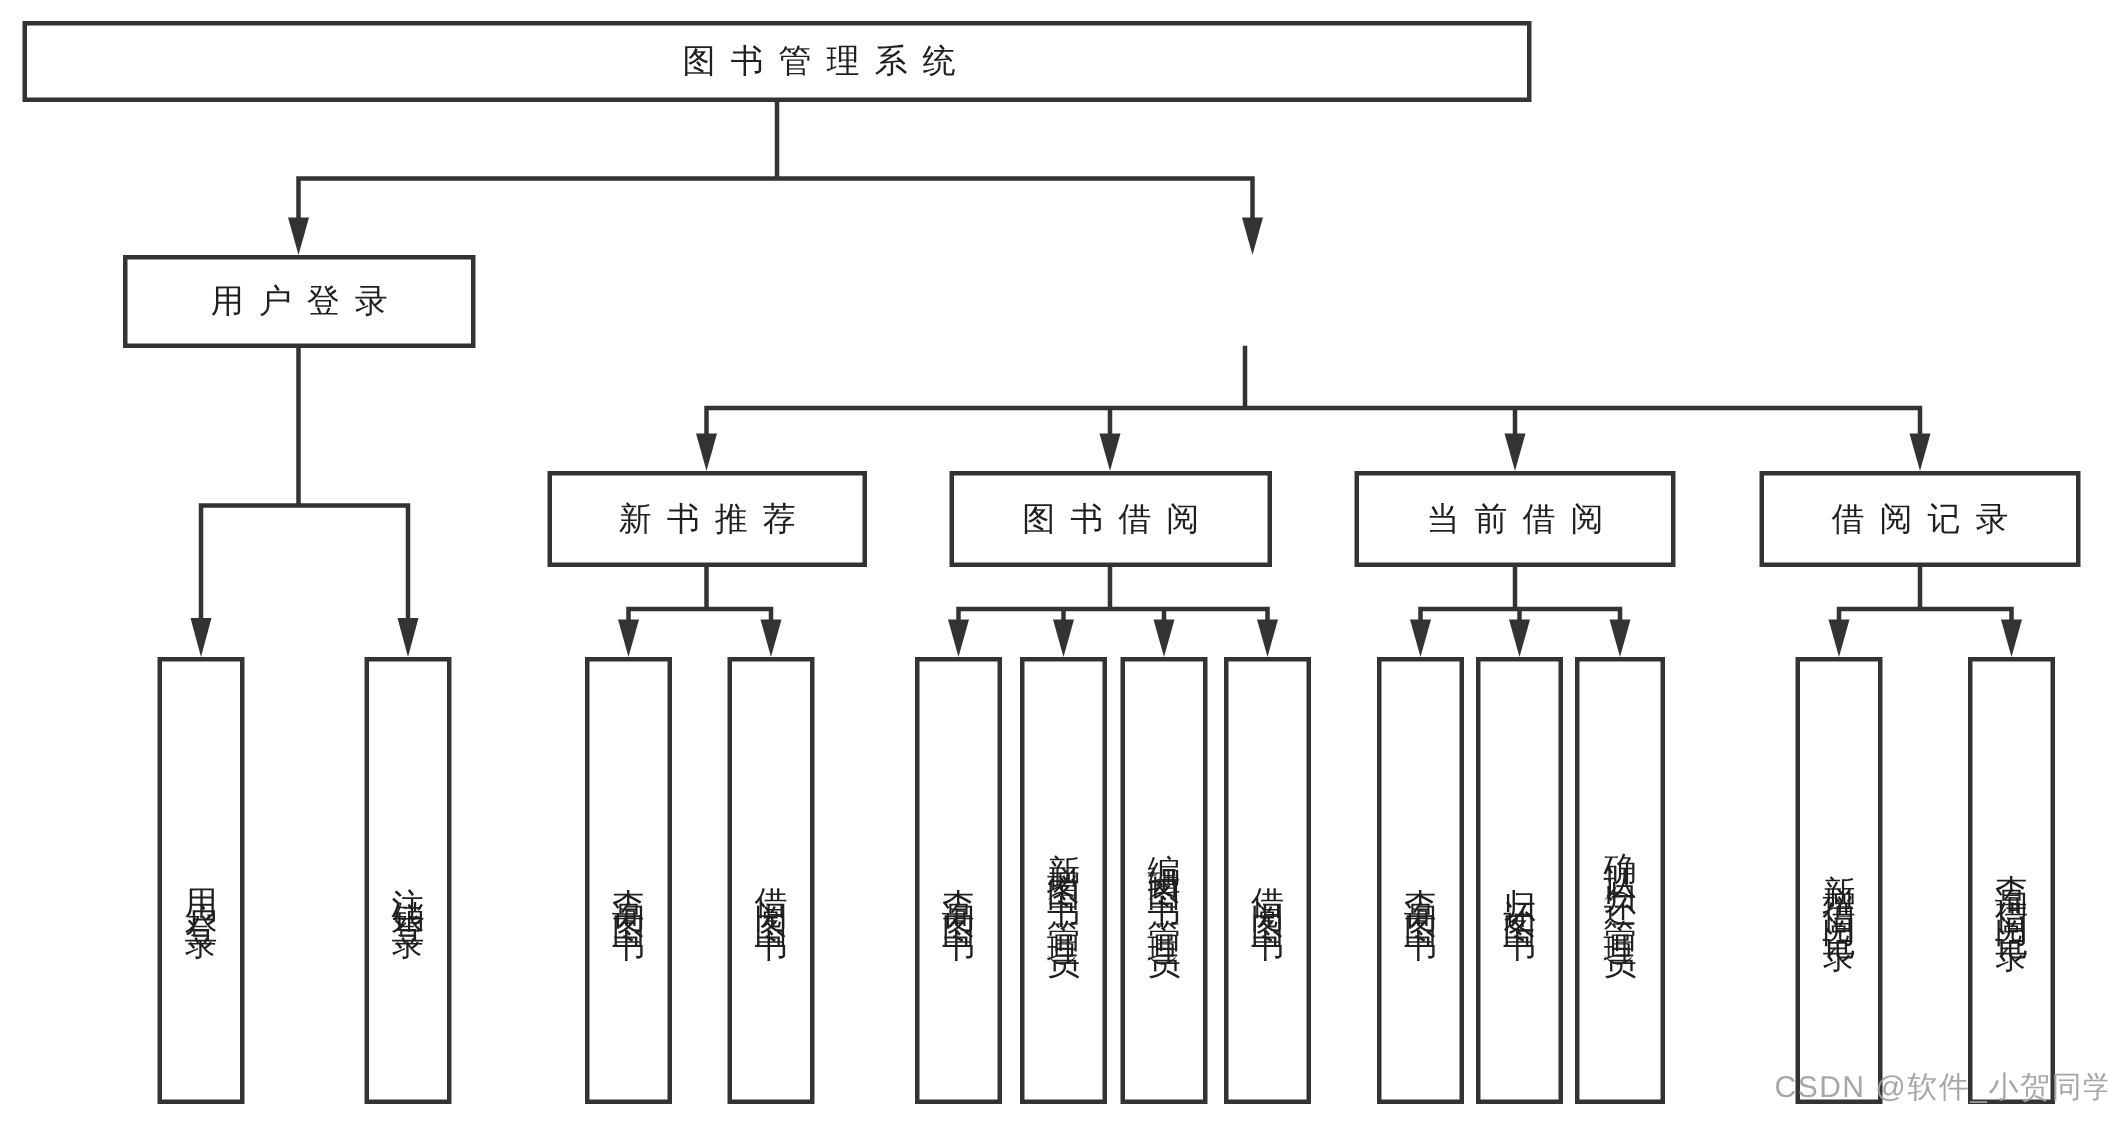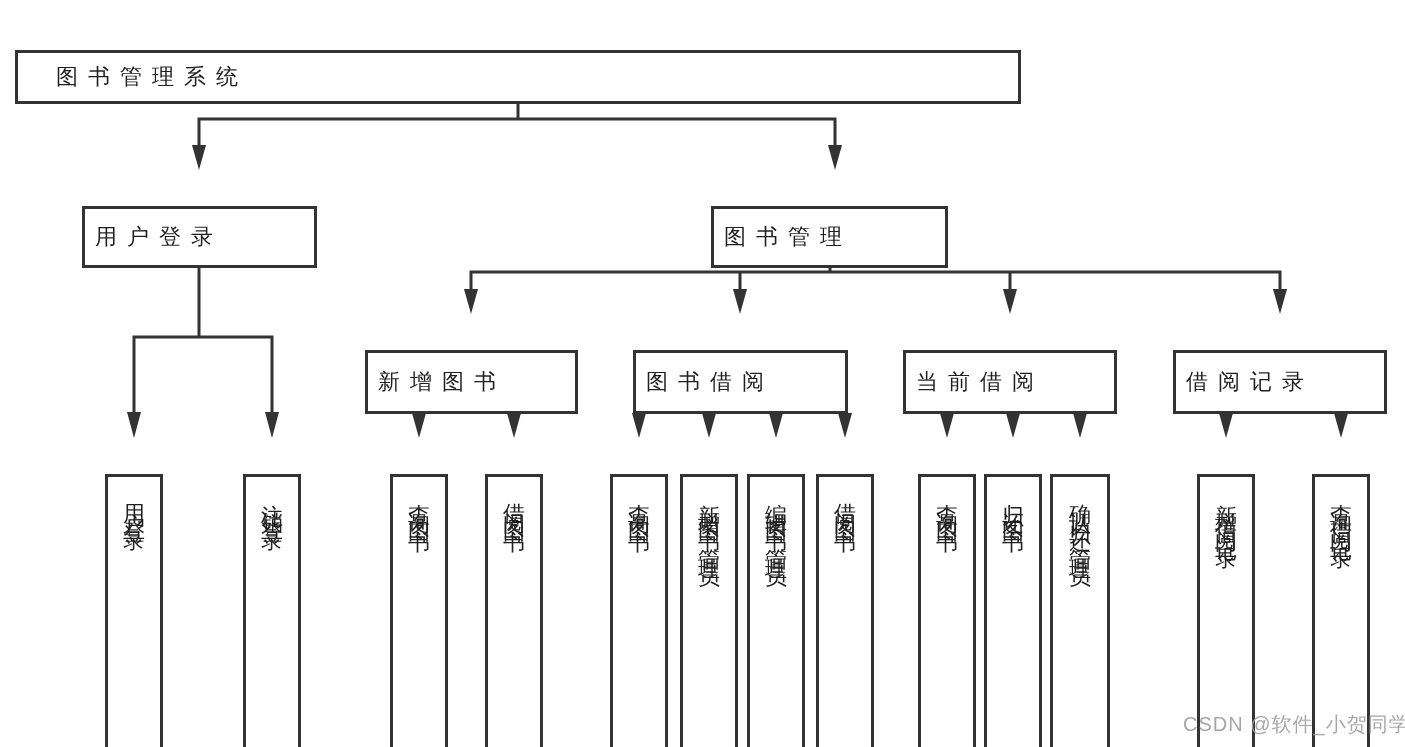--- a/index.html
+++ b/index.html
@@ -9,23 +9,22 @@
     background:#ffffff;
     font-family:"Liberation Sans",sans-serif;
     overflow:hidden;
   }
   .wires{position:absolute;left:0;top:0;width:1405px;height:747px;}
   .box{
     position:absolute;
     box-sizing:border-box;
     border:3px solid #333333;
     background:#ffffff;
-    display:flex;align-items:center;justify-content:flex-start;
+    display:flex;align-items:center;justify-content:center;
     color:#1f1f1f;
-    margin-top:36px;
   }
   .h{font-size:22px;letter-spacing:10px;text-indent:10px;white-space:nowrap;}
   .root-label{transform:translateX(28px);display:inline-block;}
   .v{
     writing-mode:vertical-rl;
     text-orientation:mixed;
     font-size:22px;
     letter-spacing:9px;
     line-height:1;
     padding-top:9px;
@@ -94,26 +93,23 @@
     </g>
   </svg>
 
   <div class="box h" style="left:15px;top:14px;width:1006px;height:54px">
     <span class="root-label">图书管理系统</span>
   </div>
 
   <div class="box h" style="left:82px;top:170px;width:235px;height:62px">
     <span>用户登录</span>
   </div>
-  <div class="box h" style="left:711px;top:170px;width:237px;height:62px">
-    <span>图书管理</span>
-  </div>
 
   <div class="box h" style="left:365px;top:314px;width:213px;height:64px">
-    <span>新增图书</span>
+    <span>新书推荐</span>
   </div>
   <div class="box h" style="left:903px;top:314px;width:214px;height:64px">
     <span>当前借阅</span>
   </div>
   <div class="box h" style="left:633px;top:314px;width:215px;height:64px">
     <span>图书借阅</span>
   </div>
   <div class="box h" style="left:1173px;top:314px;width:214px;height:64px">
     <span>借阅记录</span>
   </div>

